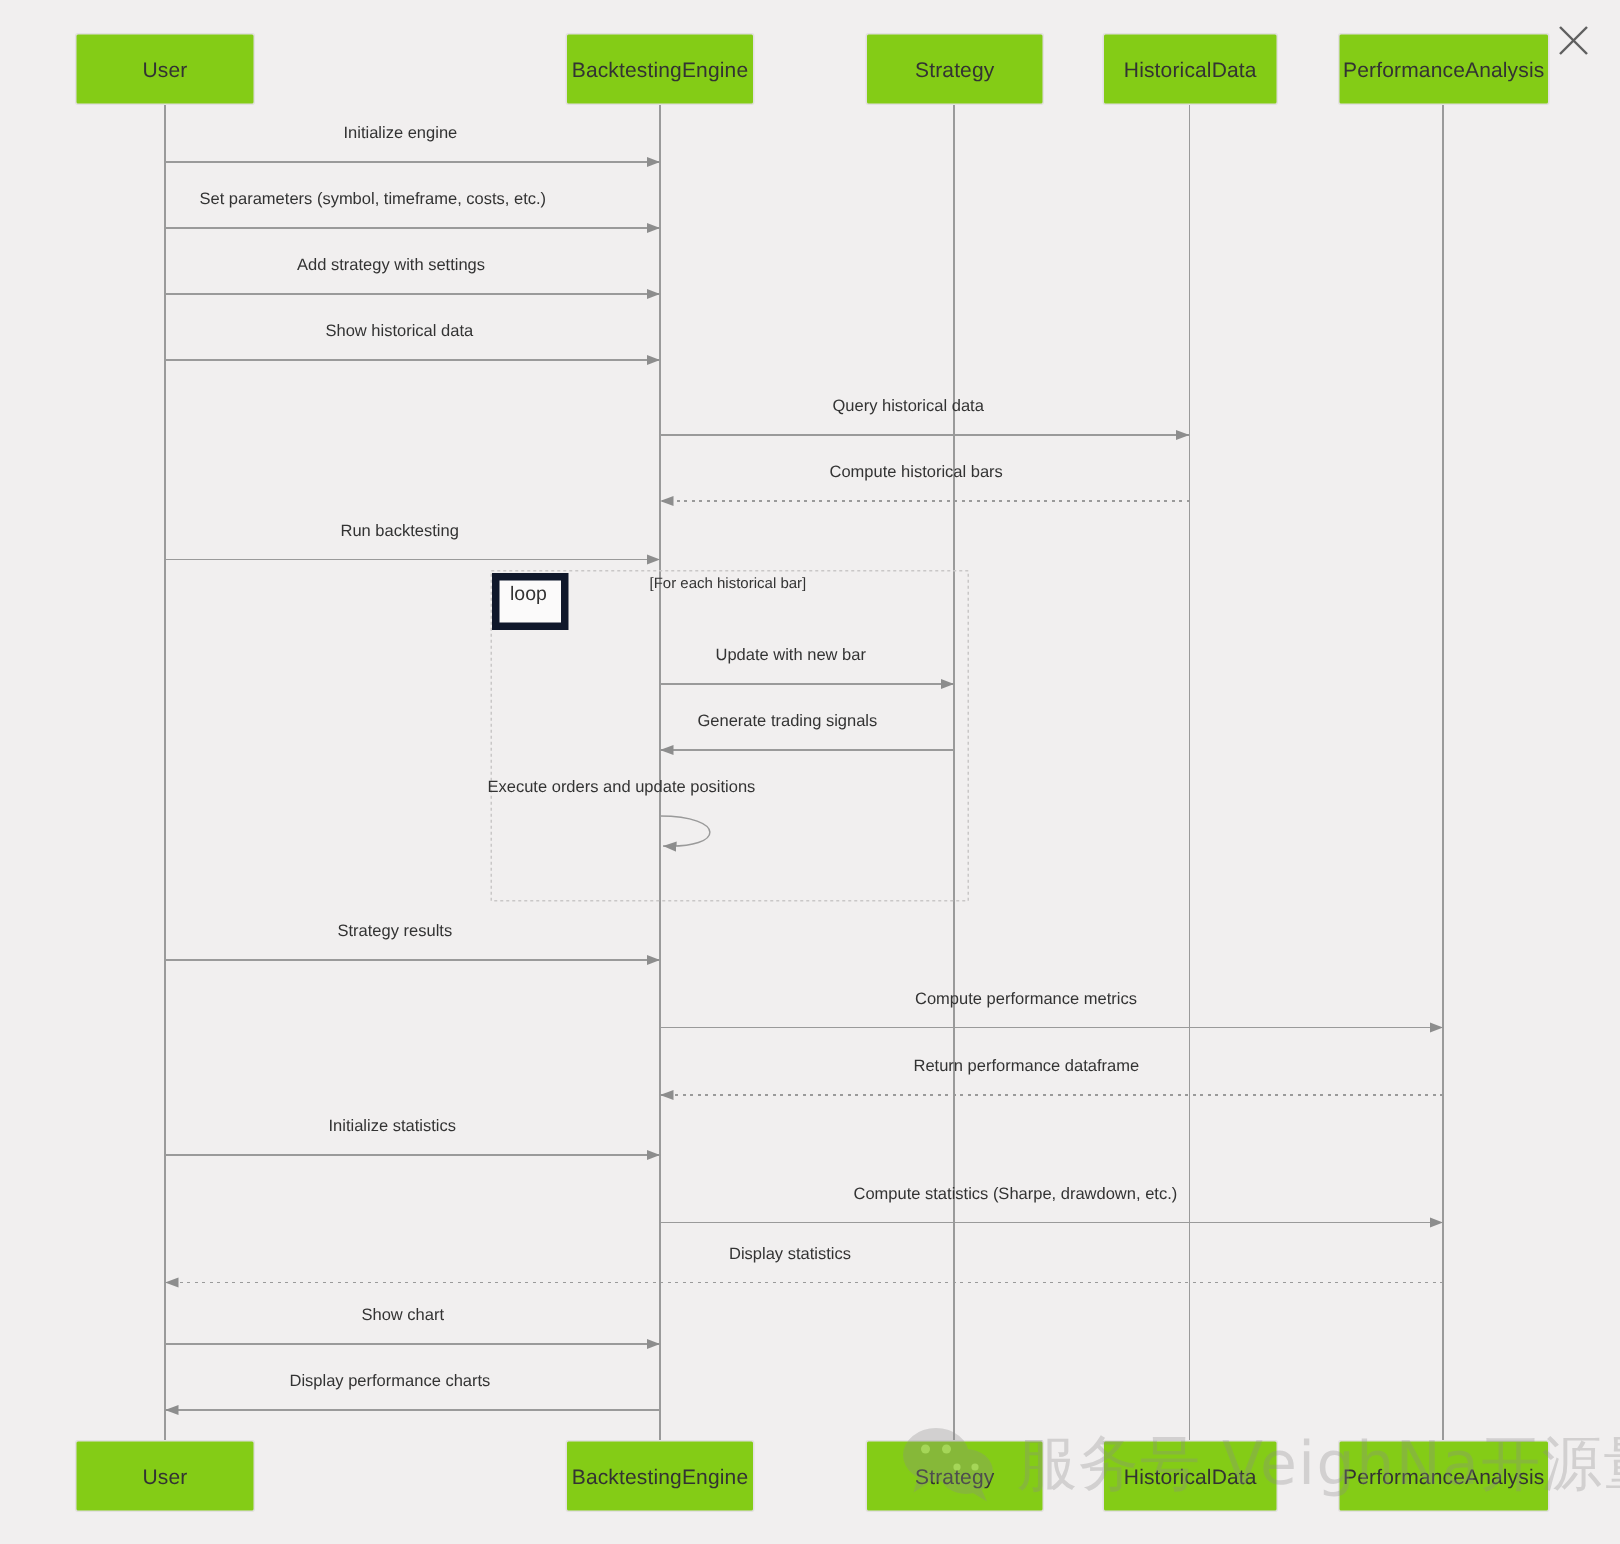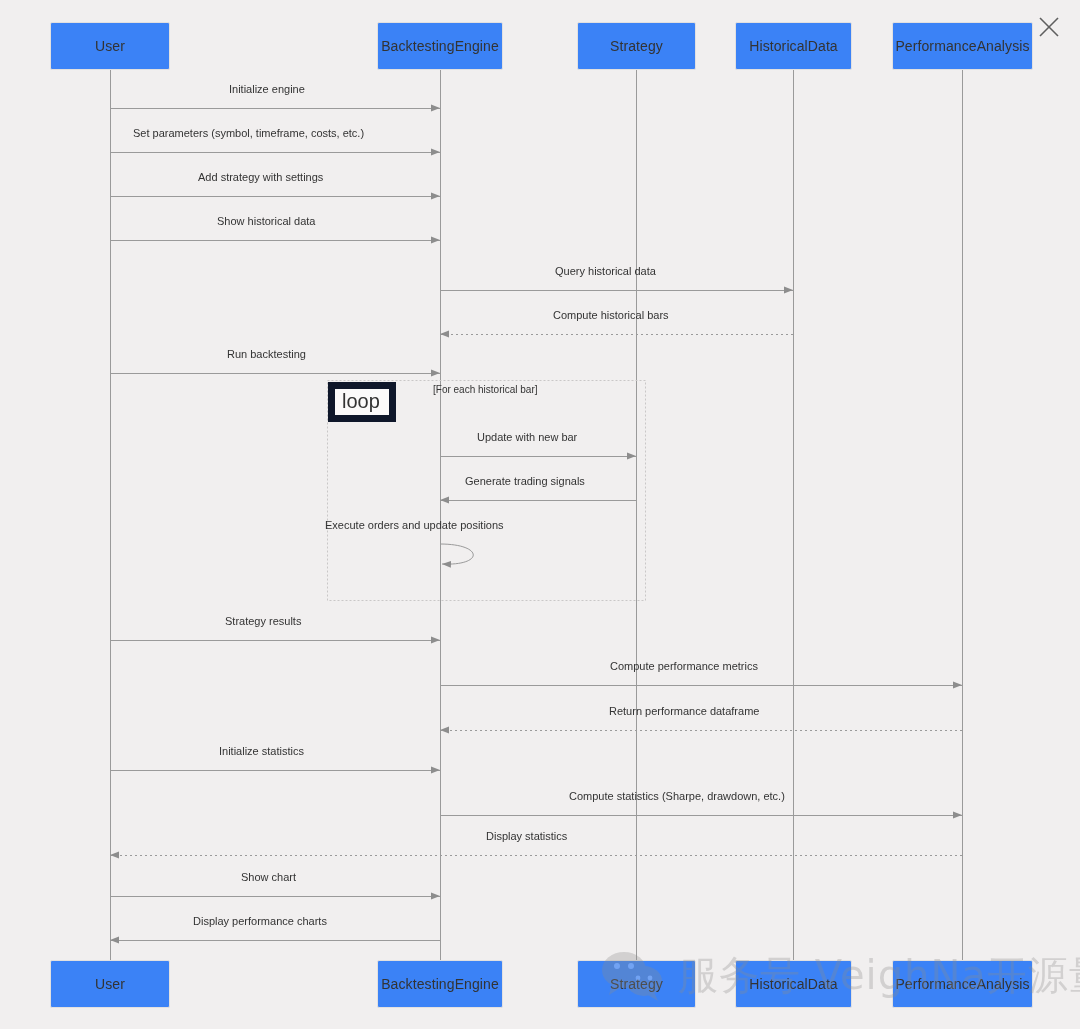--- a/index.html
+++ b/index.html
@@ -19,21 +19,21 @@
   }
   #diagram {
     position: absolute;
     left: 0;
     top: 0;
     width: 1080px;
     height: 1029px;
   }
   .participant-box {
     position: absolute;
-    background: #3b82f6;
+    background: #84cc16;
     border: 1px solid #e2e0e0;
     border-radius: 2px;
     box-sizing: border-box;
     display: flex;
     align-items: center;
     justify-content: center;
     font-size: 14px;
     color: #333333;
     letter-spacing: .1px;
     z-index: 5;
@@ -42,24 +42,24 @@
     position: absolute;
     font-size: 11px;
     color: #333333;
     white-space: nowrap;
     text-align: center;
     z-index: 4;
   }
   .frame-label {
     position: absolute;
     background: #fbfafa;
-    border: 7px solid #0f172a;
-    font-size: 20px;
-    color: #333333;
-    padding: 1px 9px 2px 7px;
+    border: 5px solid #0f172a;
+    font-size: 13px;
+    color: #333333;
+    padding: 1px 9px 12px 7px;
     z-index: 4;
   }
   .frame-cond {
     position: absolute;
     font-size: 10px;
     color: #333333;
     white-space: nowrap;
     z-index: 4;
   }
   #close-btn {

